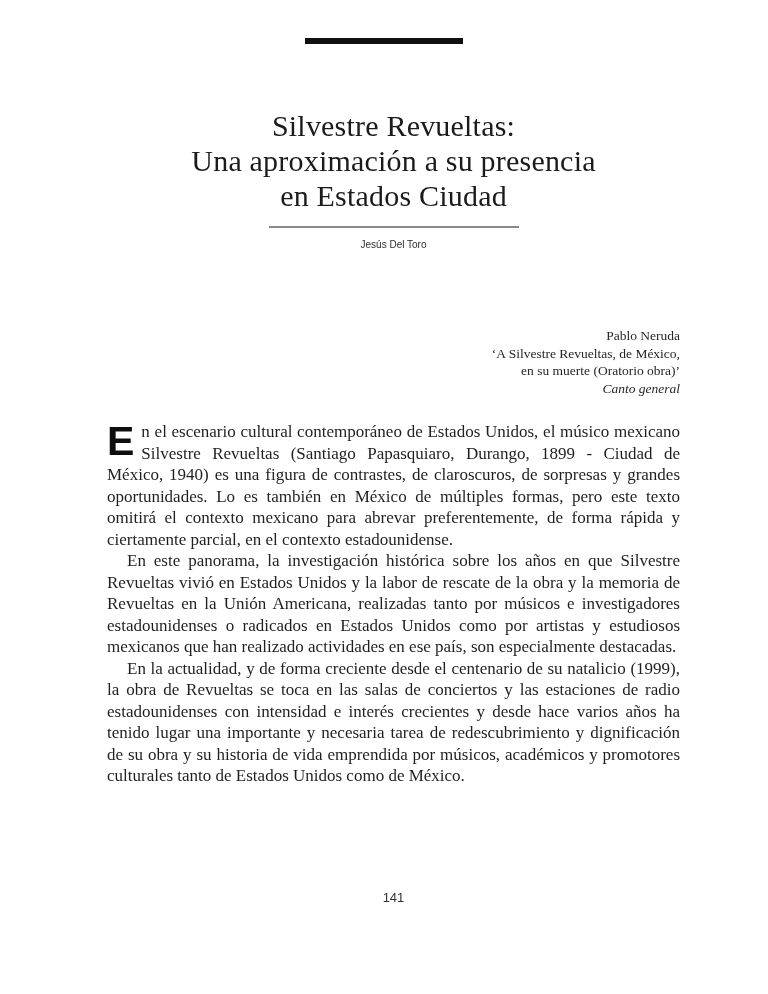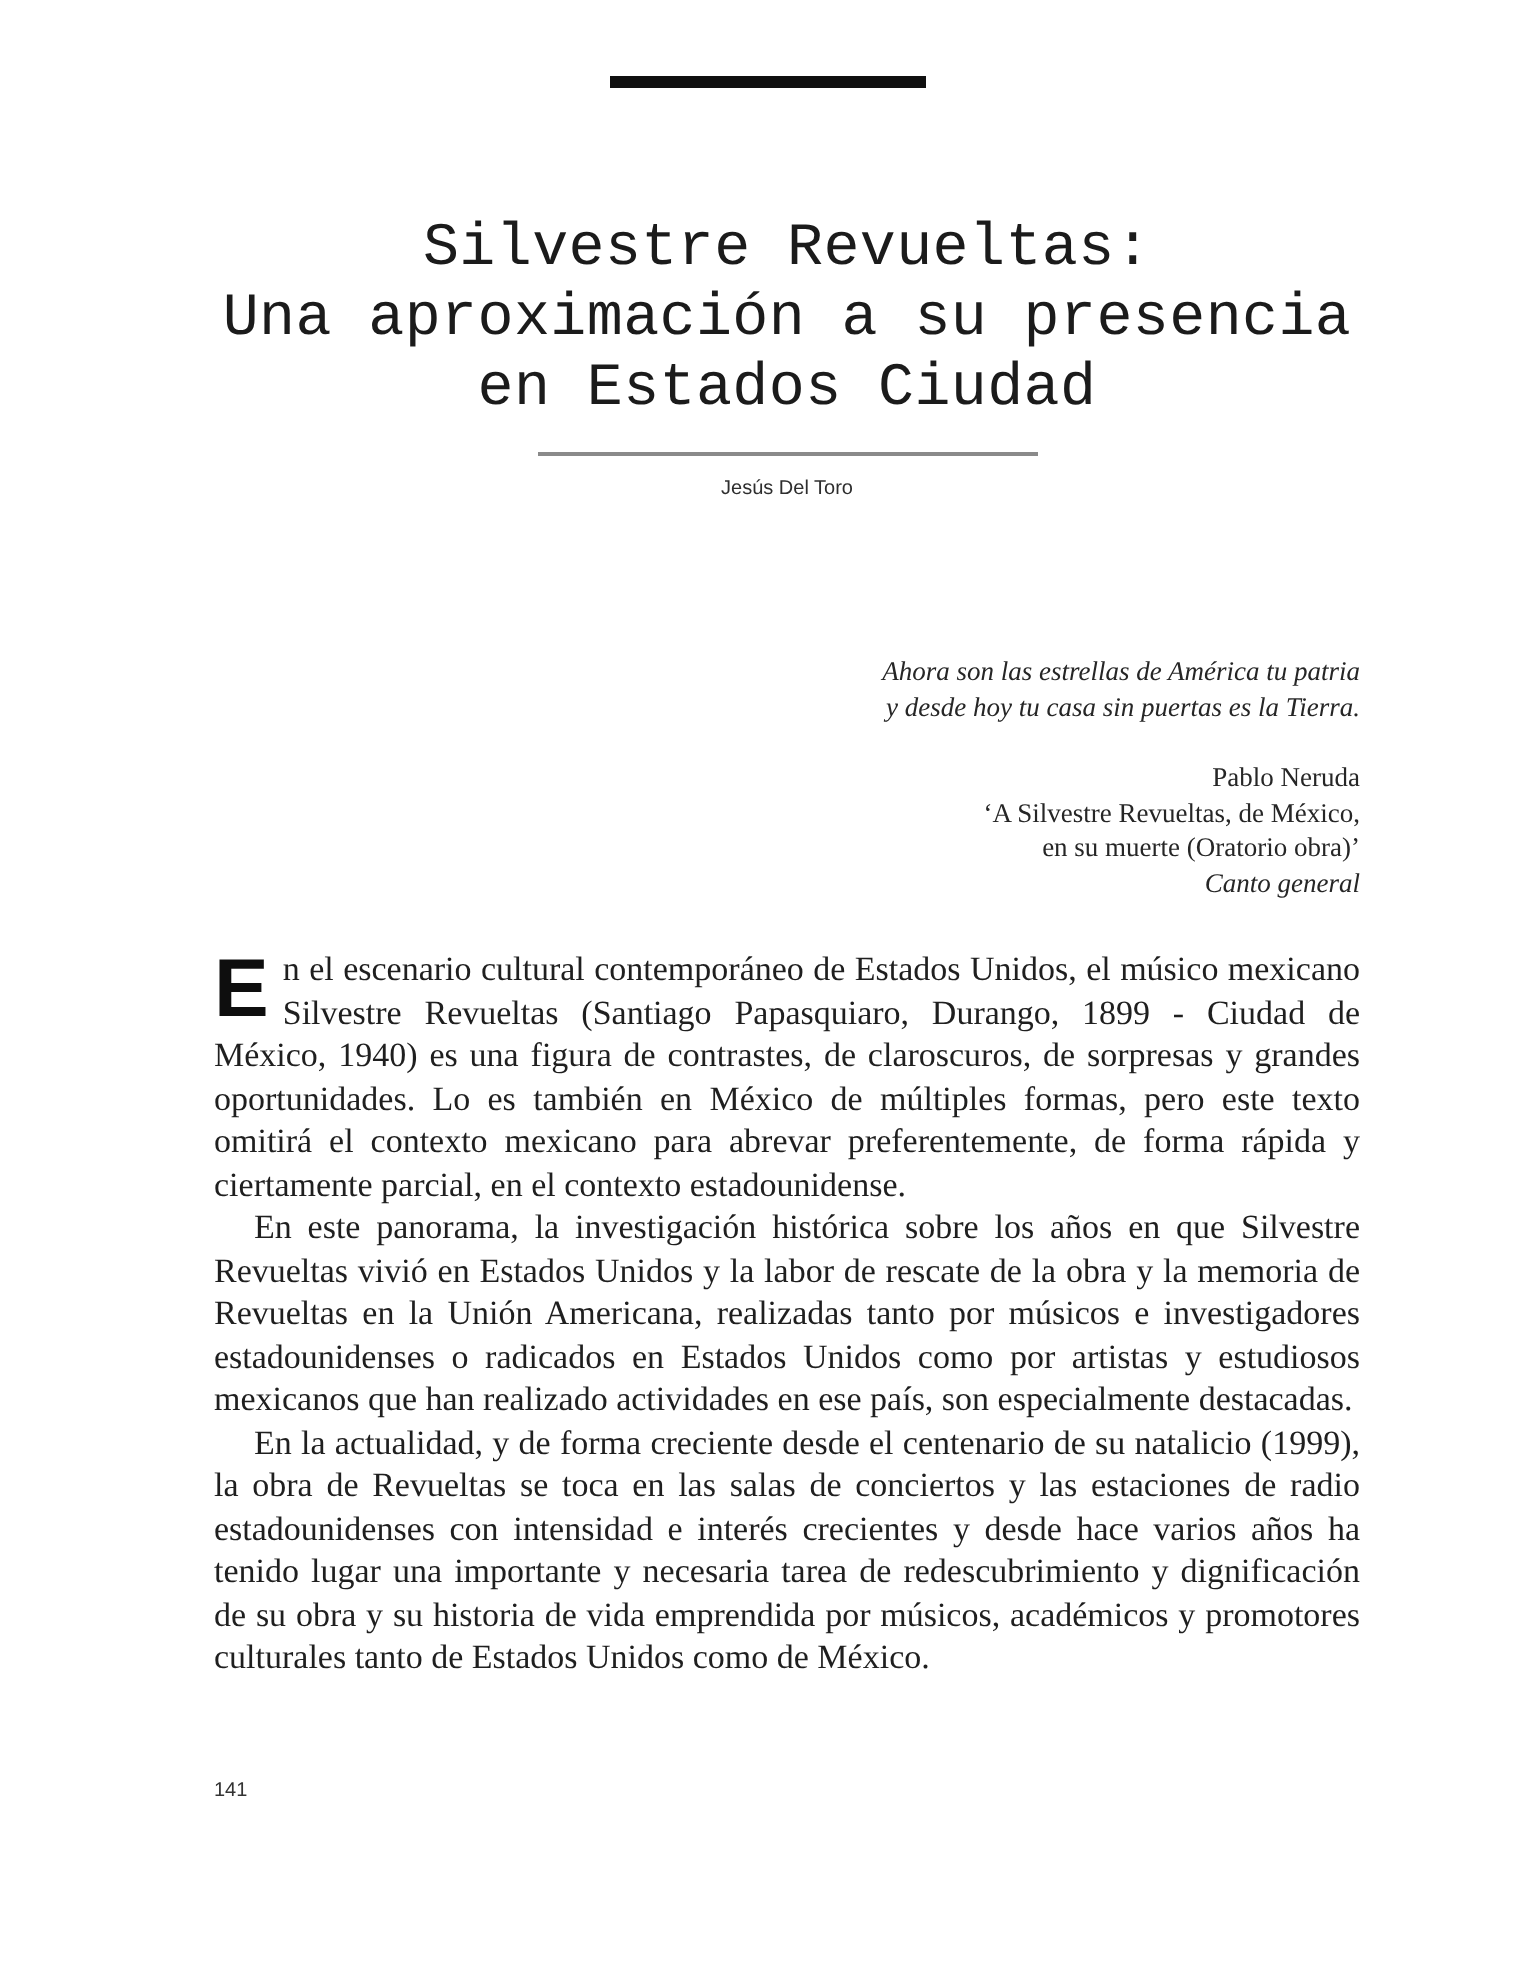--- a/index.html
+++ b/index.html
@@ -22,21 +22,21 @@
   }
   .top-rule {
     width: 158px;
     height: 6px;
     background: #101010;
     margin: 38px auto 0 auto;
   }
   .title {
     margin: 64px 0 0 0;
     text-align: center;
-    font-family: Liberation Mono, monospace;
+    font-family: Liberation Serif, serif;
     font-weight: 400;
     font-size: 30px;
     line-height: 35px;
     color: #1b1b1b;
     letter-spacing: 0.2px;
   }
   .title .title-line { display: block; }
   .title-underline {
     width: 250px;
     height: 2px;
@@ -89,45 +89,42 @@
     font-size: 41px;
     line-height: 34px;
     padding: 3px 7px 0 0;
     color: #0e0e0e;
   }
   .page-number {
     position: absolute;
     top: 890px;
     left: 107px;
     width: 573px;
+    text-align: center;
     font-family: "Liberation Sans", sans-serif;
-    font-size: 10px;
+    font-size: 13px;
     color: #333333;
   }
 </style>
 </head>
 <body>
 
 <div class="page">
   <div class="top-rule"></div>
 
   <div class="content">
     <h1 class="title">
       <span class="title-line">Silvestre Revueltas:</span>
       <span class="title-line">Una aproximación a su presencia</span>
       <span class="title-line">en Estados Ciudad</span>
     </h1>
     <div class="title-underline"></div>
     <div class="author">Jesús Del Toro</div>
 
     <div class="epigraph">
-      <div class="verse">
-        <span class="verse-line">Ahora son las estrellas de América tu patria</span>
-        <span class="verse-line">y desde hoy tu casa sin puertas es la Tierra.</span>
-      </div>
       <div class="attribution">
         <span class="attribution-line">Pablo Neruda</span>
         <span class="attribution-line">‘A Silvestre Revueltas, de México,</span>
         <span class="attribution-line">en su muerte (Oratorio obra)’</span>
         <span class="source">Canto general</span>
       </div>
     </div>
 
     <div class="body-text">
       <p><span class="dropcap">E</span><span>n el escenario cultural contemporáneo de Estados Unidos, el músico mexicano Silvestre Revueltas (Santiago Papasquiaro, Durango, 1899 - Ciudad de México, 1940) es una figura de contrastes, de claroscuros, de sorpresas y grandes oportunidades. Lo es también en México de múltiples formas, pero este texto omitirá el contexto mexicano para abrevar preferentemente, de forma rápida y ciertamente parcial, en el contexto estadounidense.</span></p>

